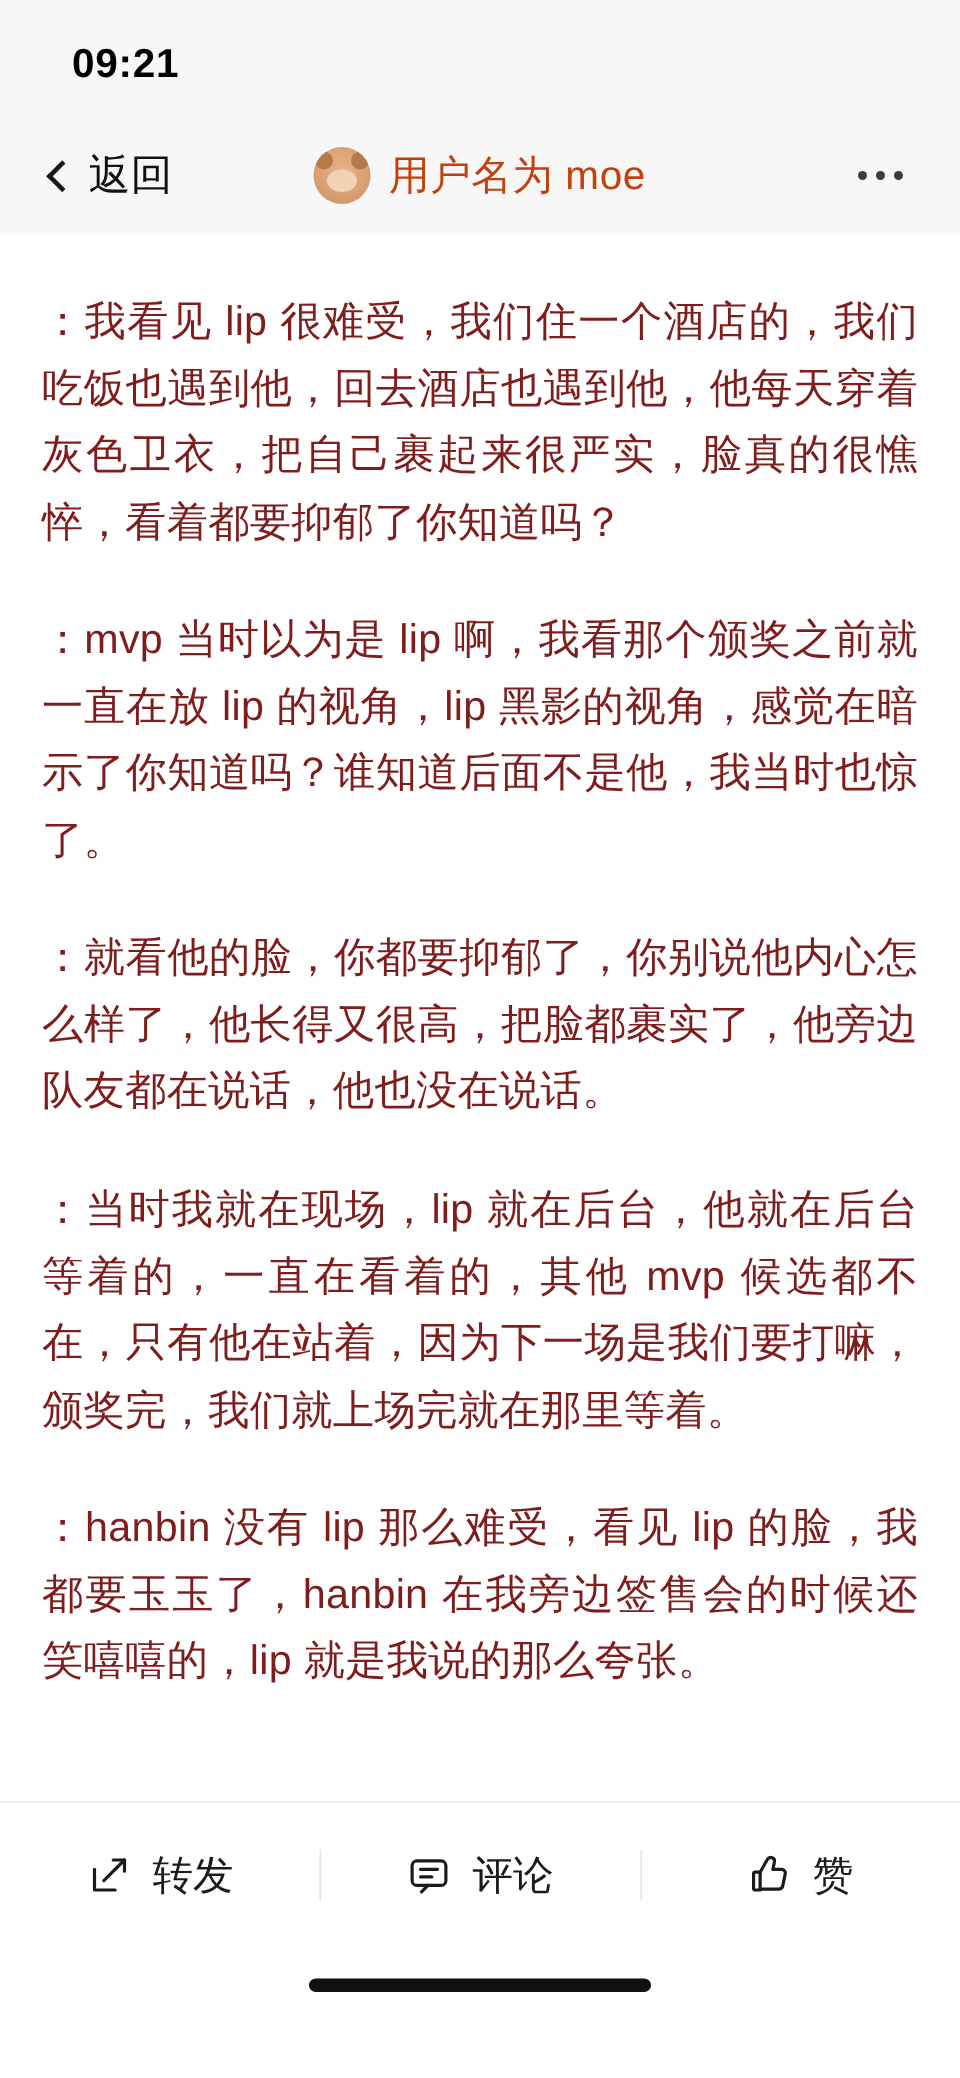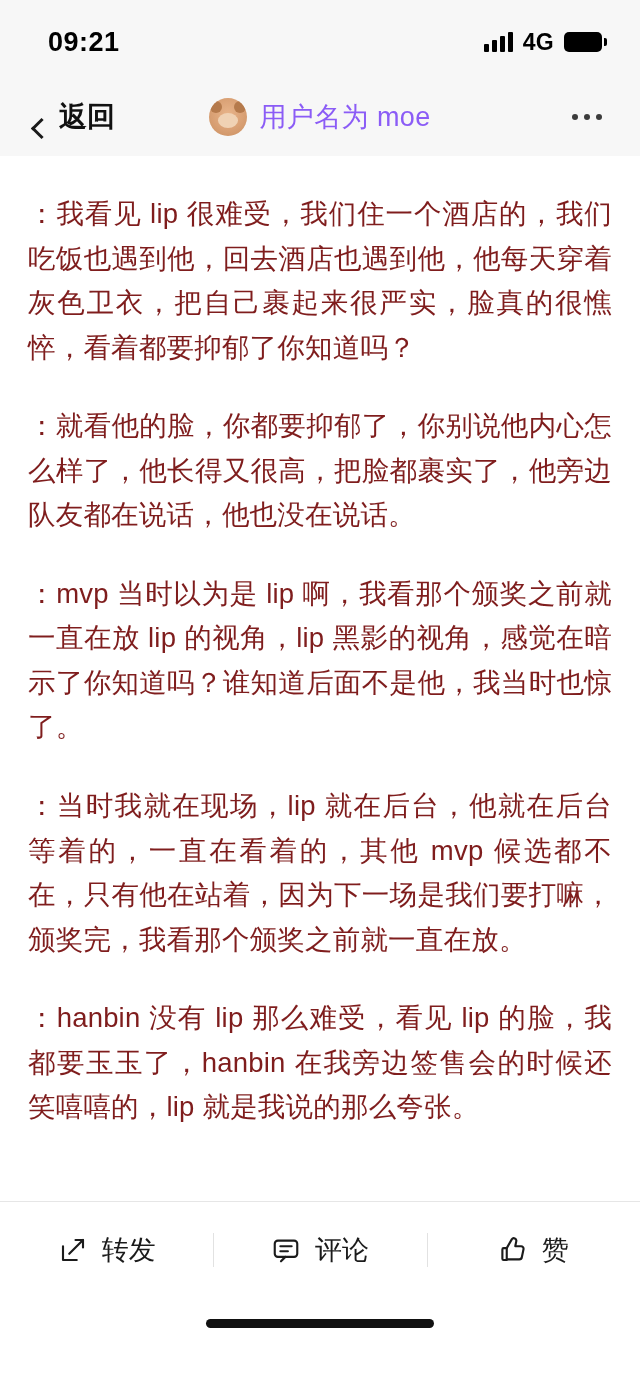--- a/index.html
+++ b/index.html
@@ -87,24 +87,23 @@
     height: 78px;
     background: #f7f7f7;
     display: flex;
     align-items: center;
     padding: 0 34px;
     flex: none;
     position: relative;
   }
   .nav-back {
     display: flex;
-    align-items: flex-end;
+    align-items: center;
     gap: 8px;
     cursor: pointer;
-    font-weight: bold;
   }
   .chev {
     width: 15px;
     height: 15px;
     border-left: 3px solid #1a1a1a;
     border-bottom: 3px solid #1a1a1a;
     transform: rotate(45deg);
     margin-right: 2px;
   }
   .nav-back-label {
@@ -142,21 +141,21 @@
   .avatar:after  { right: 1px; }
   .avatar span.face {
     position: absolute;
     left: 9px; top: 15px;
     width: 20px; height: 15px;
     border-radius: 50%;
     background: #f0d2b4;
   }
   .nav-title {
     font-size: 27px;
-    color: #8b5cf6;
+    color: #c2410c;
     letter-spacing: 0.4px;
     text-align: center;
   }
   .nav-more {
     margin-left: auto;
     display: flex;
     gap: 6px;
     align-items: center;
     cursor: pointer;
     padding-right: 4px;
@@ -237,30 +236,20 @@
     background: #111;
   }
 </style>
 </head>
 <body>
 
 <div class="phone">
 
   <div class="status-bar">
     <div class="status-time">09:21</div>
-    <div class="status-right">
-      <span class="signal-bars">
-          <i></i>
-          <i></i>
-          <i></i>
-          <i></i>
-        </span>
-      <span class="net-label">4G</span>
-      <span class="battery"></span>
-    </div>
   </div>
 
   <div class="nav-bar">
     <div class="nav-back">
       <span class="chev"></span>
       <span class="nav-back-label">返回</span>
     </div>
     <div class="nav-center">
       <span class="avatar">
           <span class="face"></span>
@@ -269,23 +258,23 @@
     </div>
     <div class="nav-more">
       <i></i>
         <i></i>
         <i></i>
     </div>
   </div>
 
   <div class="content">
     <p class="para">：我看见 lip 很难受，我们住一个酒店的，我们吃饭也遇到他，回去酒店也遇到他，他每天穿着灰色卫衣，把自己裹起来很严实，脸真的很憔悴，看着都要抑郁了你知道吗？</p>
+    <p class="para">：mvp 当时以为是 lip 啊，我看那个颁奖之前就一直在放 lip 的视角，lip 黑影的视角，感觉在暗示了你知道吗？谁知道后面不是他，我当时也惊了。</p>
     <p class="para">：就看他的脸，你都要抑郁了，你别说他内心怎么样了，他长得又很高，把脸都裹实了，他旁边队友都在说话，他也没在说话。</p>
-    <p class="para">：mvp 当时以为是 lip 啊，我看那个颁奖之前就一直在放 lip 的视角，lip 黑影的视角，感觉在暗示了你知道吗？谁知道后面不是他，我当时也惊了。</p>
-    <p class="para">：当时我就在现场，lip 就在后台，他就在后台等着的，一直在看着的，其他 mvp 候选都不在，只有他在站着，因为下一场是我们要打嘛，颁奖完，我看那个颁奖之前就一直在放。</p>
+    <p class="para">：当时我就在现场，lip 就在后台，他就在后台等着的，一直在看着的，其他 mvp 候选都不在，只有他在站着，因为下一场是我们要打嘛，颁奖完，我们就上场完就在那里等着。</p>
     <p class="para">：hanbin 没有 lip 那么难受，看见 lip 的脸，我都要玉玉了，hanbin 在我旁边签售会的时候还笑嘻嘻的，lip 就是我说的那么夸张。</p>
   </div>
 
   <div class="bottom-bar">
 
     <div class="bb-item">
       <span class="bb-icon">
         <svg width="30" height="30" viewBox="0 0 24 24" fill="none" stroke="#1b1b1b" stroke-width="1.7" stroke-linecap="round" stroke-linejoin="round">
           <path d="M4 9v11h11"></path>
           <path d="M9 15L20 4"></path>

